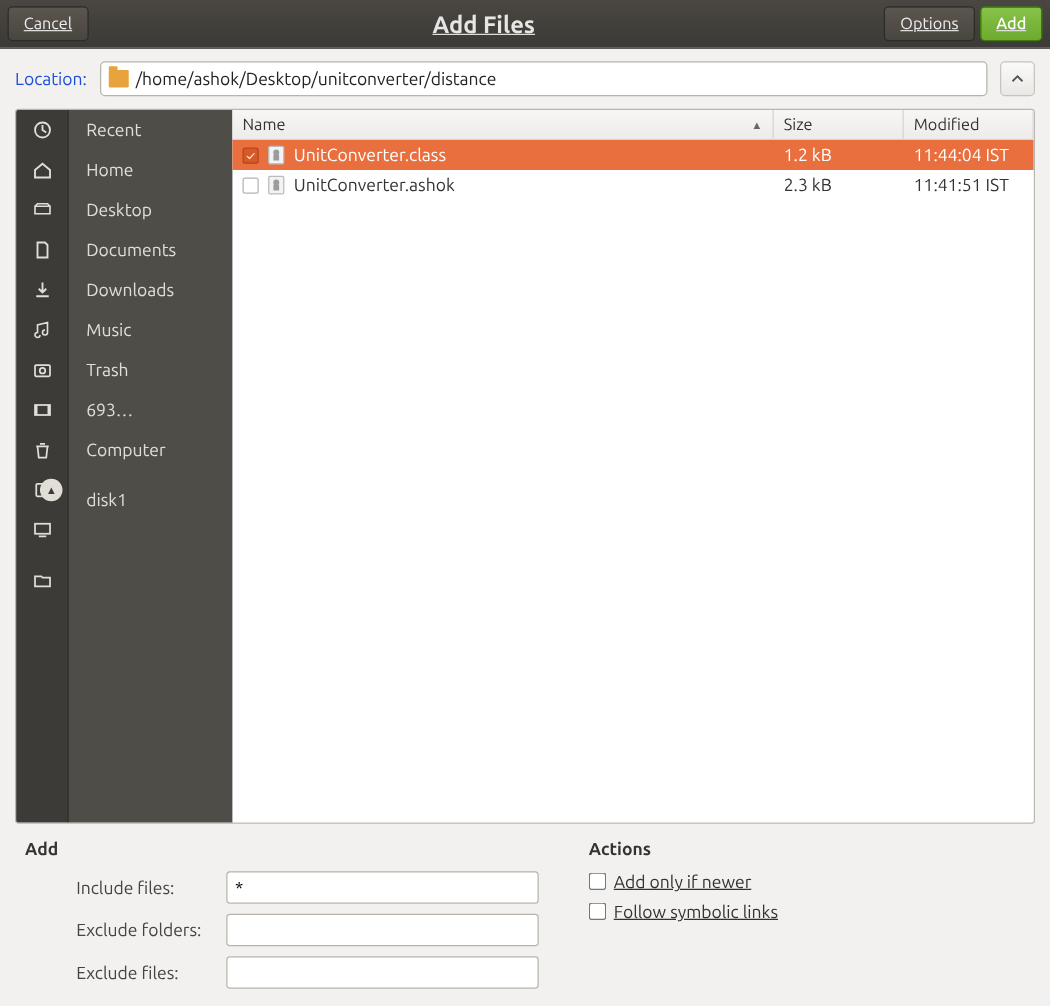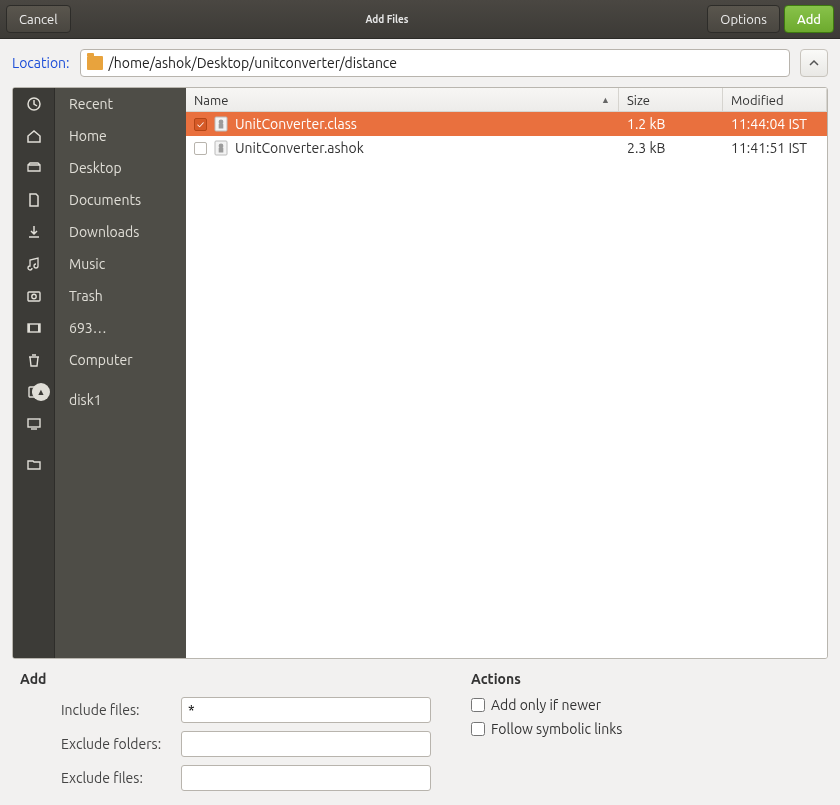--- a/index.html
+++ b/index.html
@@ -1,20 +1,20 @@
 <!DOCTYPE html>
 <html><head>
 <meta charset="utf-8">
 <style>
   * { box-sizing: border-box; margin: 0; padding: 0; font-family: Ubuntu, "Segoe UI", sans-serif; }
   body { width: 840px; height: 805px; background: #f2f1f0; overflow: hidden; display: flex; flex-direction: column; font-size: 14px; color: #333; }
 
   
-  .header { height: 39px; background: linear-gradient(#4a4742, #3c3a36); display: flex; align-items: center; padding: 0 6px; color: #ddd; border-bottom: 1px solid #2b2a27; }
-  .header-title { flex: 1; text-align: center; font-weight: bold; color: #e6e6e6; font-size: 10px; }
+  .header { height: 39px; background: linear-gradient(#4a4742, #3c3a36); display: flex; align-items: center; padding: 0 6px; color: #ddd; border-bottom: 1px solid #2b2a27; text-decoration: underline; }
+  .header-title { flex: 1; text-align: center; font-weight: bold; color: #e6e6e6; font-size: 19px; }
   .hbtn { height: 28px; padding: 0 12px; border-radius: 4px; border: 1px solid #2d2c29; background: linear-gradient(#5a564e, #494640); color: #eee; font-size: 13px; cursor: pointer; display: inline-flex; align-items: center; margin-left: 4px; }
   .hbtn:first-child { margin-left: 0; }
   .hbtn.green { background: linear-gradient(#88c24a, #6daa2e); border: 1px solid #3e7a0f; color: #fff; font-weight: 500; }
 
   
   .loc-row { display: flex; align-items: center; padding: 10px 12px; gap: 10px; }
   .loc-label { color: #1d4ed8; }
   .loc-field { flex: 1; height: 28px; border: 1px solid #b8b4ad; border-radius: 4px; background: #fff; display: flex; align-items: center; padding: 0 6px; gap: 6px; font-size: 14px; color: #222; }
   .folder-glyph { width: 16px; height: 14px; background: #e8a33d; border-radius: 1px; position: relative; display:inline-block; }
   .folder-glyph::before { content:""; position:absolute; top:-3px; left:0; width:7px; height:3px; background:#e8a33d; border-radius:1px 1px 0 0; }
@@ -47,21 +47,21 @@
   .file-icon { width:16px; height:16px; display:inline-block; margin:0 6px; }
   .file-icon svg { width:16px; height:16px; }
 
   
   .bottom { padding: 0 20px 14px 20px; display:flex; gap:40px; }
   .bcol { display:flex; flex-direction:column; gap:8px; }
   .bcol h4 { font-size:14px; font-weight:bold; color:#333; margin-bottom:2px; }
   .formrow { display:flex; align-items:center; gap:8px; }
   .formrow label { width: 112px; color:#444;margin-left:41px; }
   .formrow input[type=text] { width: 250px; height:26px; border:1px solid #b8b4ad; border-radius:3px; padding:0 6px; background:#fff; font-size:14px; }
-  .chkrow { display:flex; align-items:center; gap:6px; color:#333; }
+  .chkrow { display:flex; align-items:center; gap:6px; color:#333;text-decoration:underline; }
   .chkrow input { width:14px; height:14px; }
 
   svg { display:block; }
 </style>
 </head>
 <body>
 
 <div class="header">
   <button class="hbtn">Cancel</button>
   <div class="header-title">Add Files</div>

